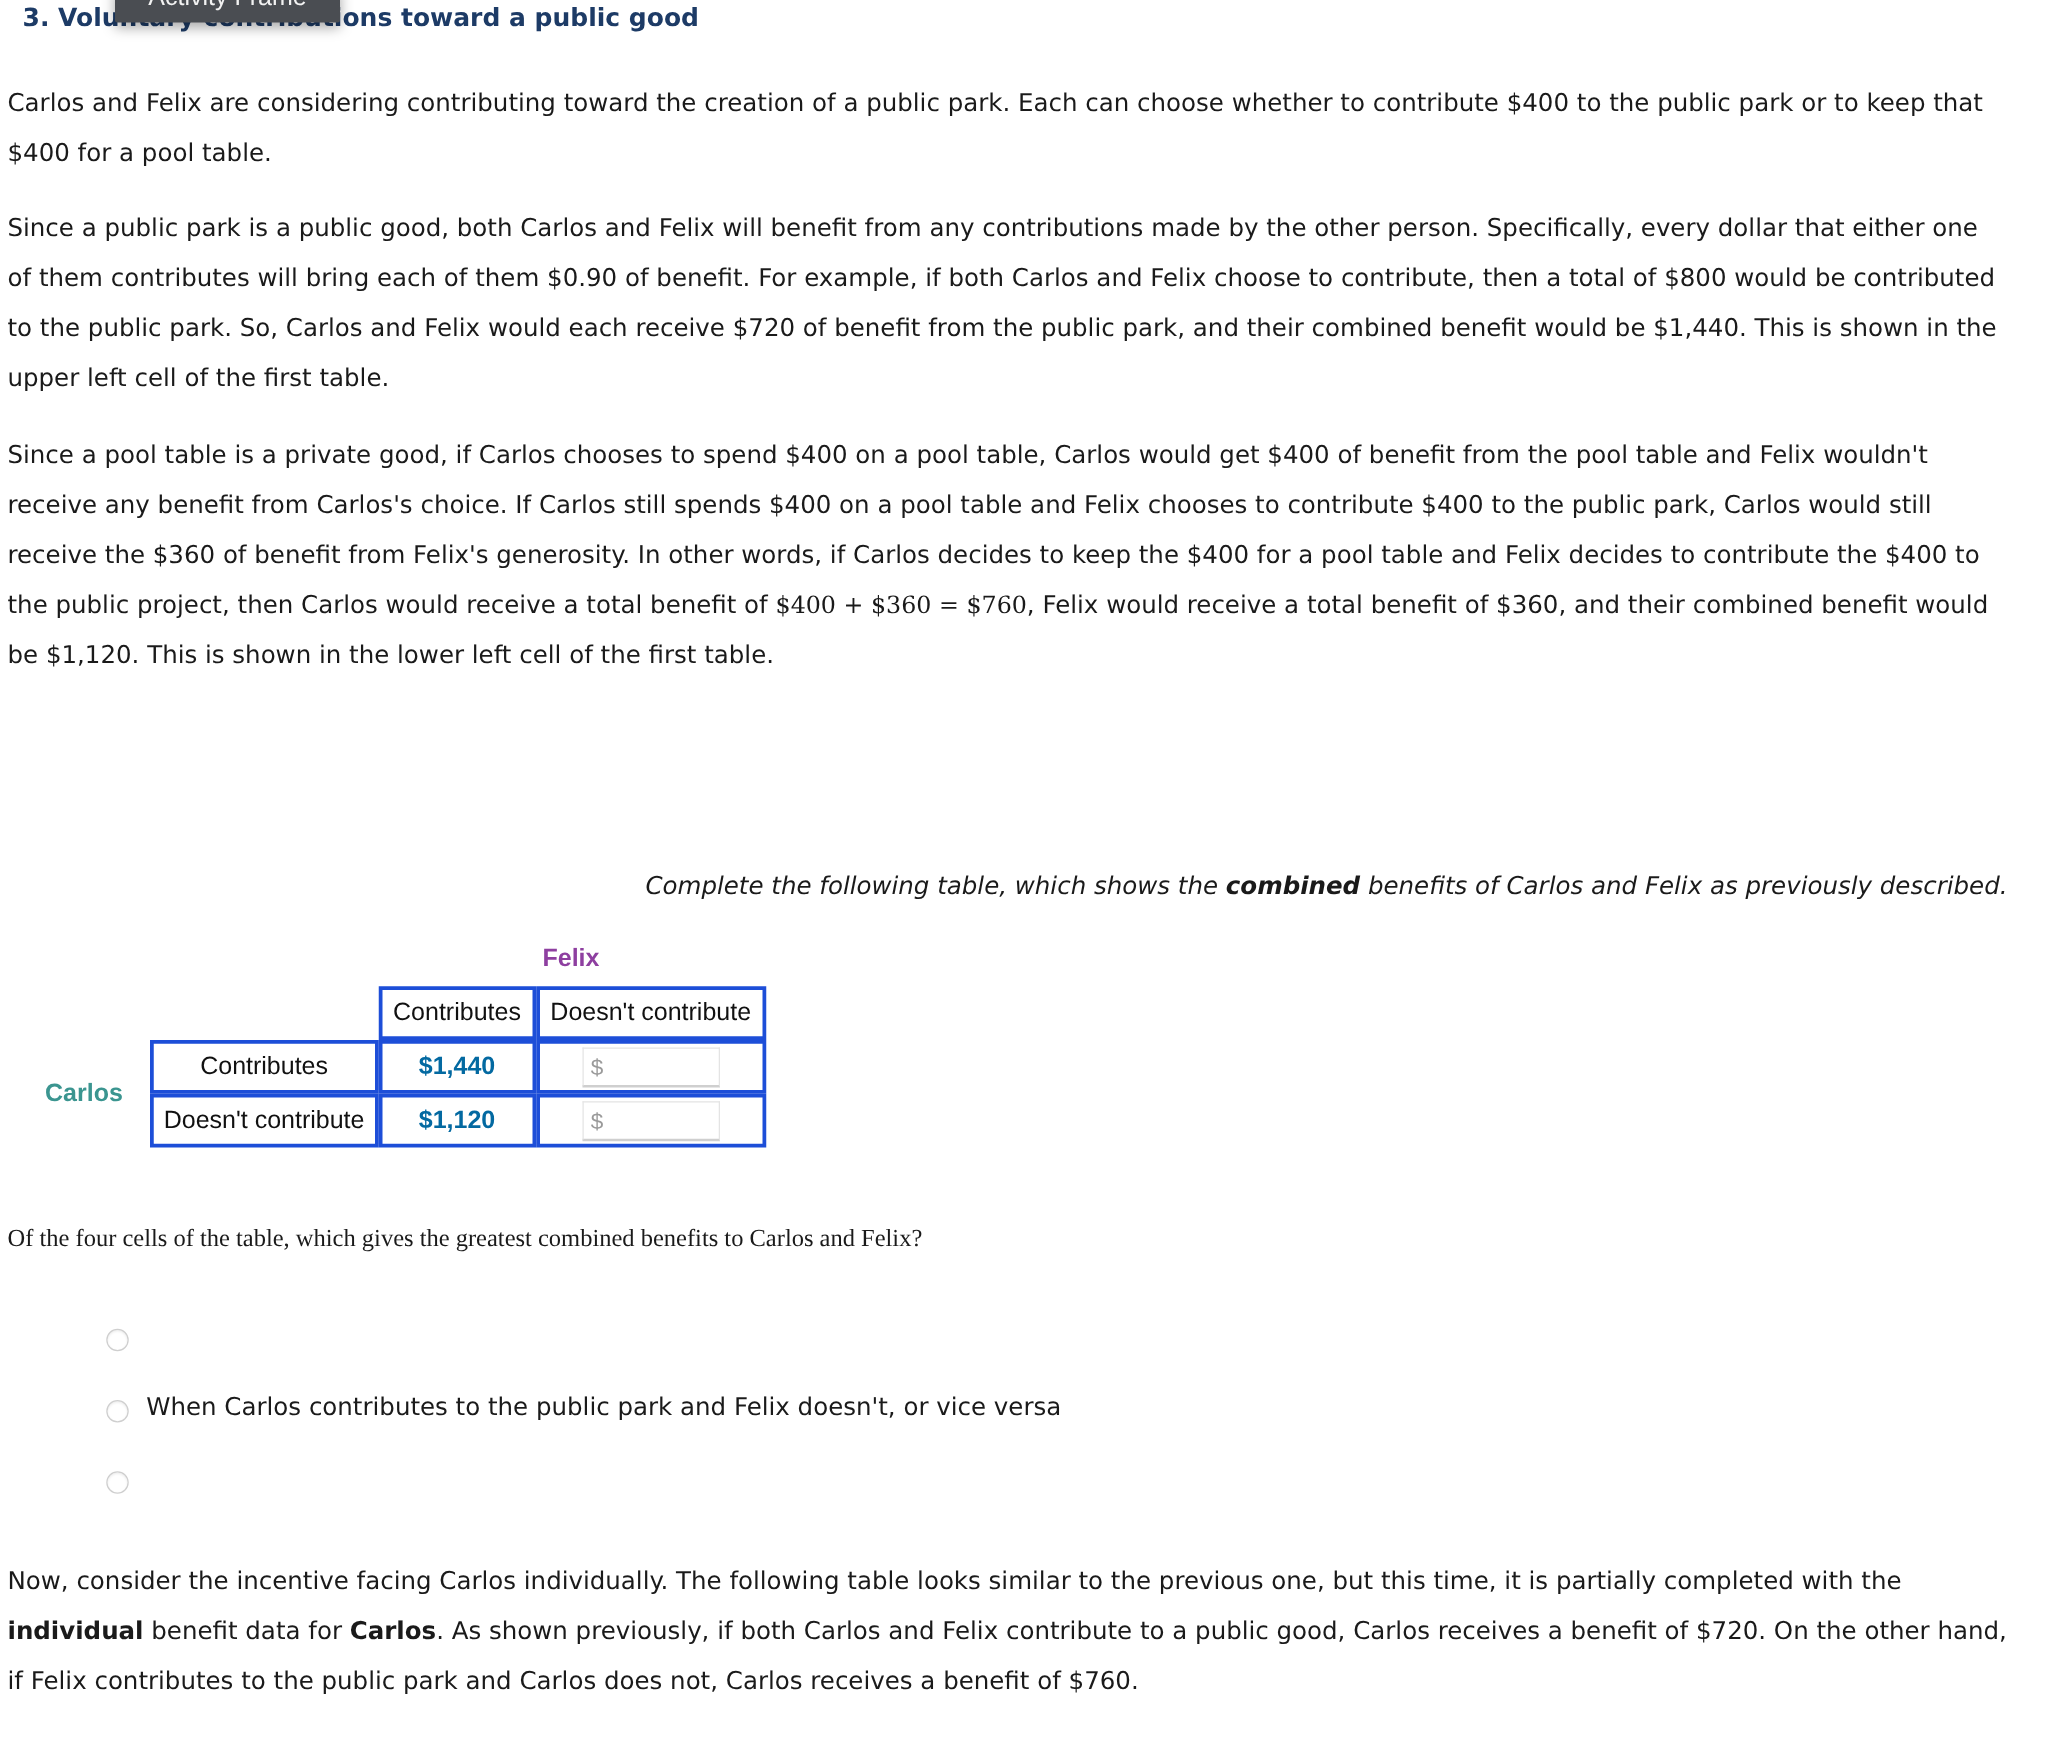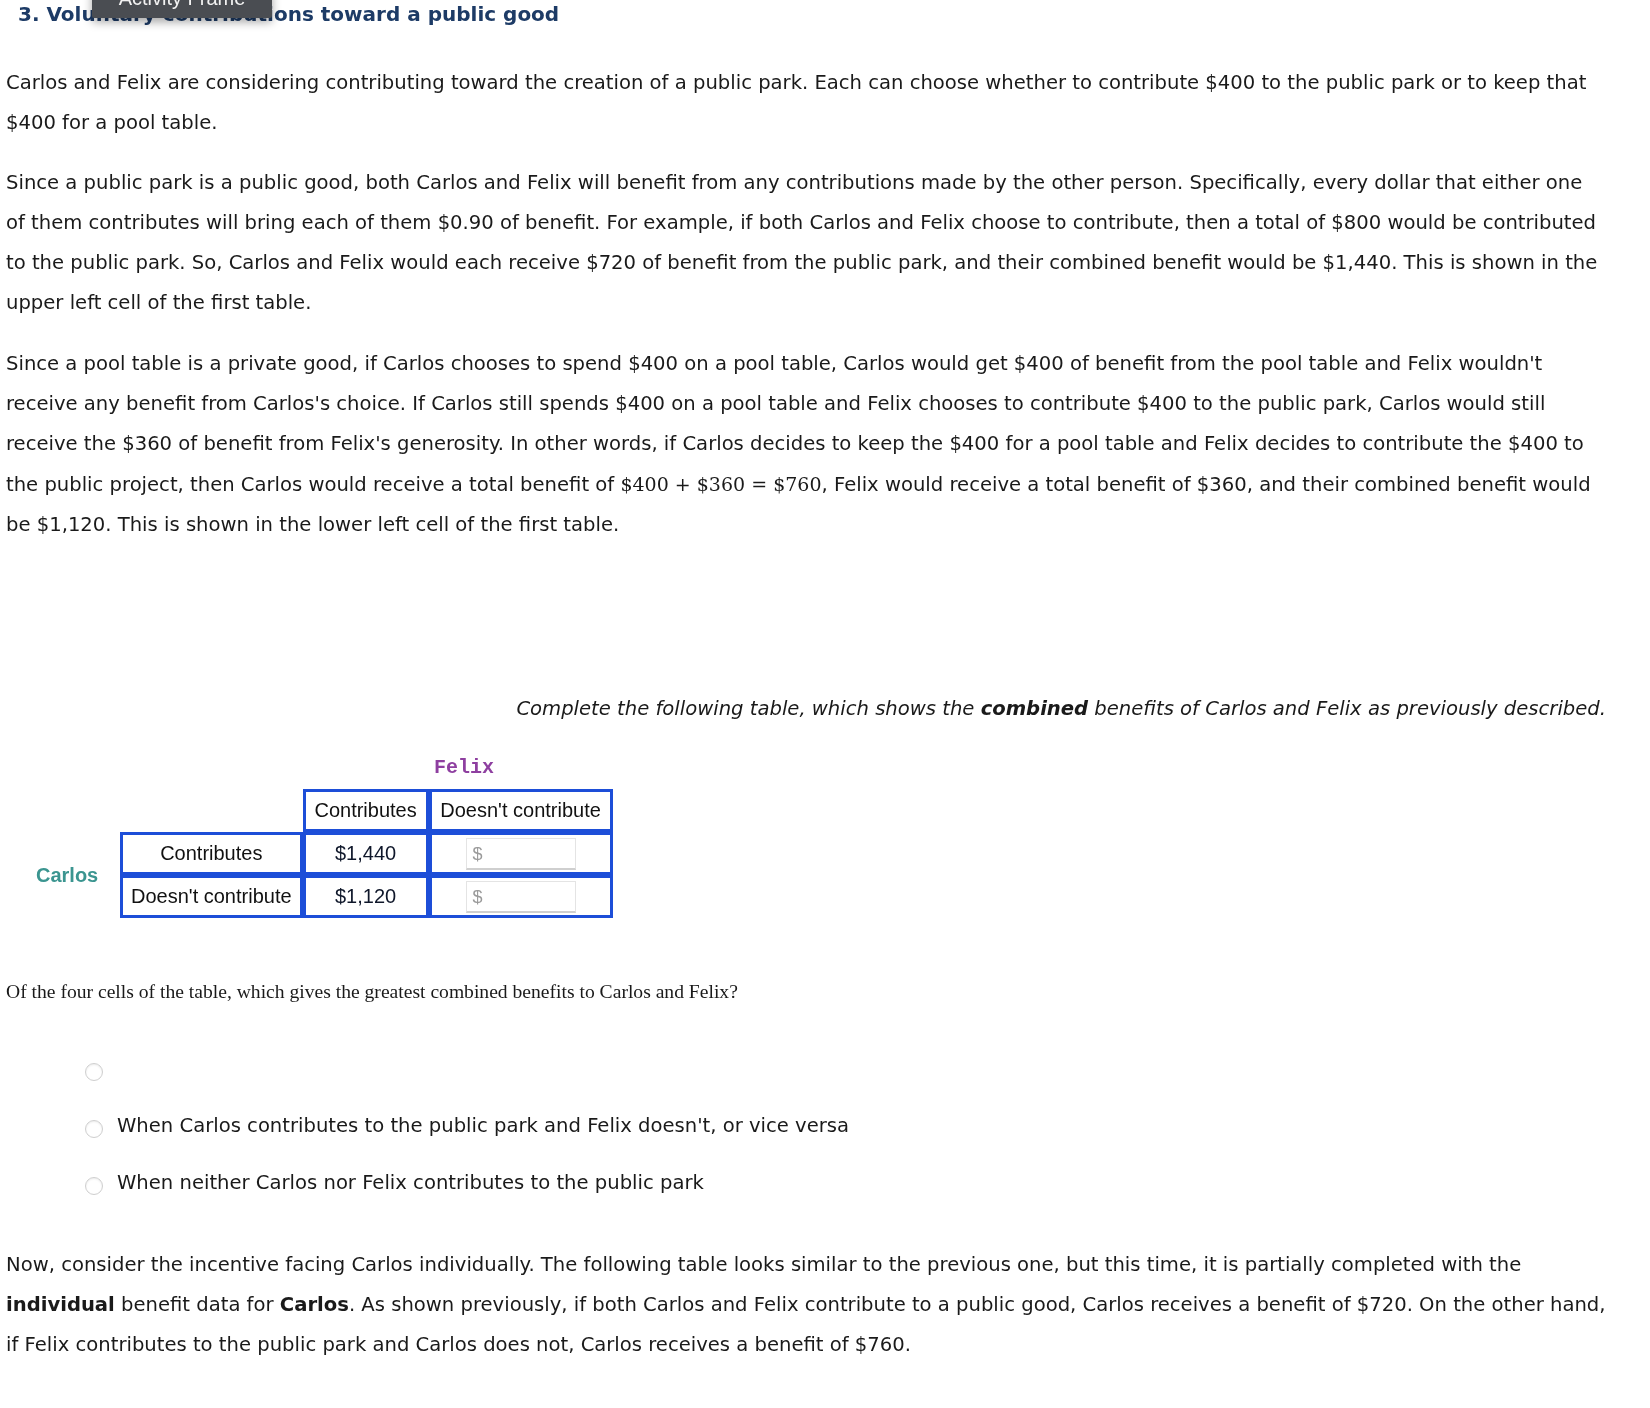--- a/index.html
+++ b/index.html
@@ -20,34 +20,34 @@
     overflow:hidden;
   }
   .para {
     position:absolute; left:6px; width:1600px; margin:0;
     font-size:19.6px; line-height:40px; color:#1a1a1a;
   }
   .para b { font-weight:bold; }
   .math { font-family:"DejaVu Serif", serif; font-size:19px; }
   .instr { font-style:italic; }
   .felix-label {
-    position:absolute; left:434px; top:756px; font-family:Liberation Mono, monospace;
+    position:absolute; left:434px; top:756px; font-family:Liberation Sans, sans-serif;
     font-size:20px; font-weight:bold; color:#8e3fa0;
   }
   .carlos-label {
     position:absolute; left:36px; top:864px; font-family:"Liberation Sans", sans-serif;
     font-size:20px; font-weight:bold; color:#3b9590;
   }
   table.payoff {
     position:absolute; left:120px; top:789px; border-collapse:separate; border-spacing:0;
     font-family:"Liberation Sans", sans-serif; font-size:20px; color:#111;
   }
   table.payoff td { border:3px solid #1d4ed8; height:37px; padding:0 8px; text-align:center; white-space:nowrap; }
   table.payoff td.blank { border:none; }
-  table.payoff td.val { font-weight:normal; color:#0f172a; width:104px; }
+  table.payoff td.val { font-weight:bold; color:#0369a1; width:104px; }
   table.payoff td.colhead1 { width:104px; }
   table.payoff td.inputcell { width:162px; }
   .dollar-input {
     display:inline-block; width:110px; height:32px; border:1px solid #e4e4e4; border-bottom:2px solid #cfcfcf;
     background:#fff; text-align:left; box-sizing:border-box; padding-left:6px; line-height:30px;
     color:#9a9a9a; font-size:18px; vertical-align:middle;
   }
   .options { position:absolute; left:85px; top:1040px; }
   .opt { position:relative; height:57px; display:flex; align-items:center; }
   .radio {
@@ -100,17 +100,16 @@
 <div class="options">
   <div class="opt">
     <span class="radio"></span>
   </div>
   <div class="opt">
     <span class="radio"></span>
     <span class="opt-label">When Carlos contributes to the public park and Felix doesn't, or vice versa</span>
   </div>
   <div class="opt">
     <span class="radio"></span>
-    <span class="opt-label">When neither Carlos nor Felix contributes to the public park</span>
   </div>
 </div>
 
 <p class="para" style="top:1245px;"><span>Now, consider the incentive facing Carlos individually. The following table looks similar to the previous one, but this time, it is partially completed with the </span><b>individual</b><span> benefit data for </span><b>Carlos</b><span>. As shown previously, if both Carlos and Felix contribute to a public good, Carlos receives a benefit of $720. On the other hand, if Felix contributes to the public park and Carlos does not, Carlos receives a benefit of $760.</span></p>
 
 </body></html>

